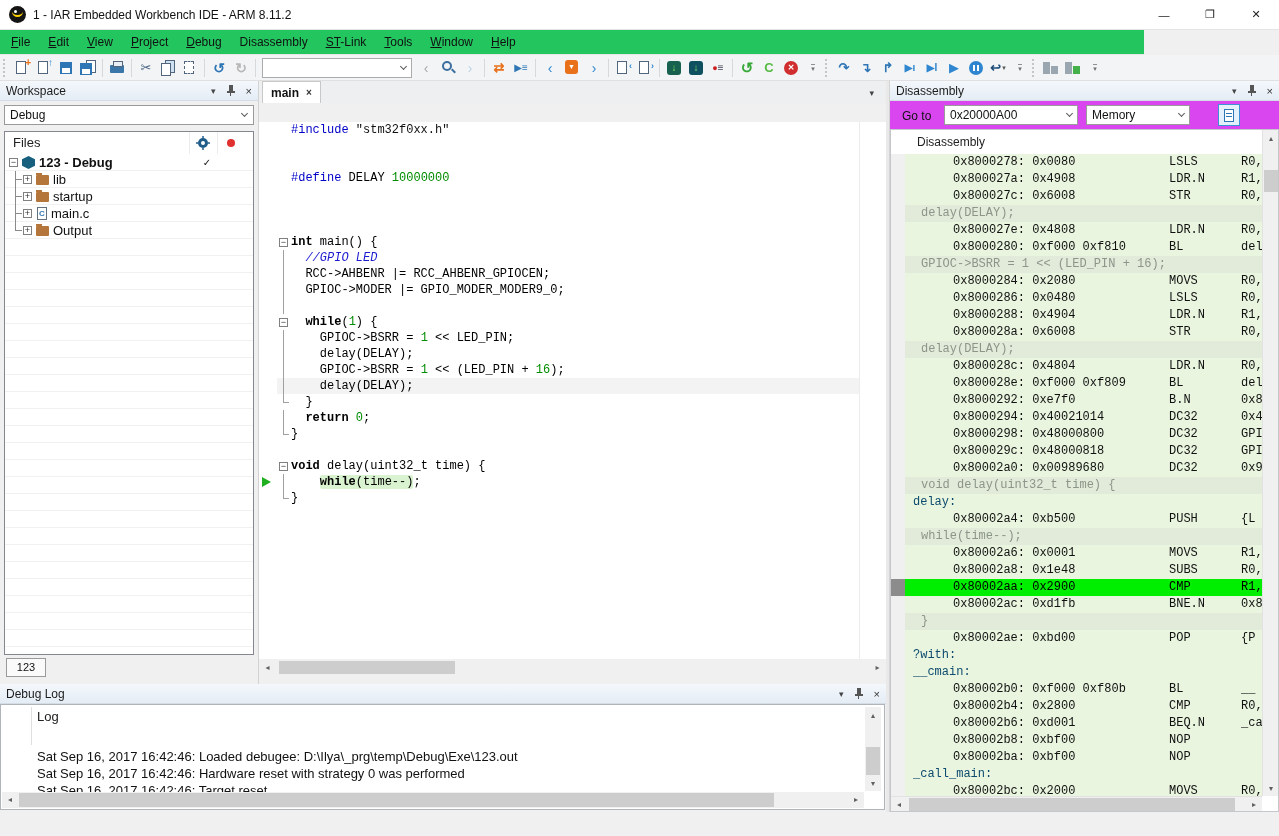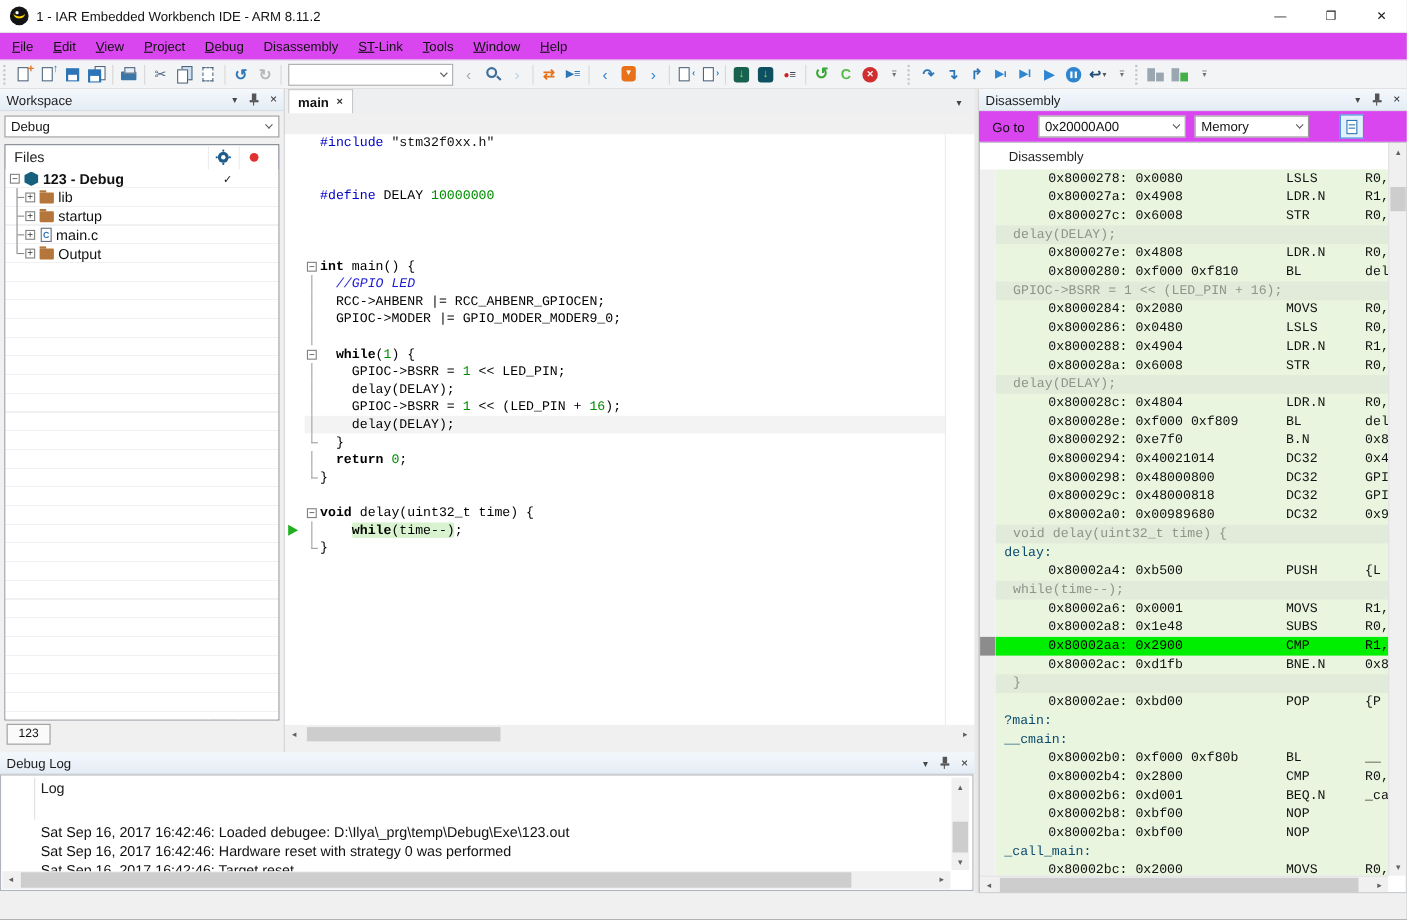--- a/index.html
+++ b/index.html
@@ -12,21 +12,21 @@
               border-bottom:1px solid #e3e3e3; display:flex; align-items:center; }
   .iar-logo { width:17px; height:17px; border-radius:50%; background:#141414; margin:0 7px 0 9px; position:relative; }
   .iar-logo::before { content:""; position:absolute; left:3px; top:5px; width:11px; height:4px;
                       border-bottom:2px solid #ffd200; border-radius:0 0 6px 6px; }
   .iar-logo::after { content:""; position:absolute; left:5px; top:4px; width:3px; height:3px; background:#fff; border-radius:50%; }
   #title-text { font-size:12px; color:#111; }
   #win-controls { margin-left:auto; display:flex; height:30px; }
   .win-btn { width:46px; height:30px; display:flex; align-items:center; justify-content:center;
              font-size:11px; color:#222; }
   
-  #menubar { position:absolute; left:0; top:30px; width:1279px; height:25px; background:#d946ef;
+  #menubar { position:absolute; left:0; top:30px; width:1144px; height:25px; background:#22c55e;
              border-bottom:1px solid #e6e6e6; display:flex; align-items:center; padding-left:2px; }
   .menu-item { padding:0 9px; line-height:25px; font-size:12px; color:#111; }
   .menu-item u { text-decoration:underline; }
 
   
   #toolbar { position:absolute; left:0; top:55px; width:1279px; height:26px; background:#f3f4f5;
              border-bottom:1px solid #e0e0e0; display:flex; align-items:center; padding-left:2px; }
   .tb-btn { position:relative; width:22px; height:22px; display:inline-flex; align-items:center; justify-content:center; }
   .tb-sep { width:1px; height:18px; background:#d8d8d8; margin:0 3px; }
   .tb-grip { width:5px; height:18px; border-left:2px dotted #c3c6c9; margin:0 3px 0 1px; }
@@ -563,21 +563,21 @@
             <div class="drow source"><span class="d-txt">void delay(uint32_t time) {</span></div>
             <div class="drow label"><span class="d-txt">delay:</span></div>
             <div class="drow instr"><span class="d-addr">0x80002a4: 0xb500</span><span class="d-mn">PUSH</span><span class="d-op">{L</span></div>
             <div class="drow source"><span class="d-txt">while(time--);</span></div>
             <div class="drow instr"><span class="d-addr">0x80002a6: 0x0001</span><span class="d-mn">MOVS</span><span class="d-op">R1,</span></div>
             <div class="drow instr"><span class="d-addr">0x80002a8: 0x1e48</span><span class="d-mn">SUBS</span><span class="d-op">R0,</span></div>
             <div class="drow instr current"><span class="d-addr">0x80002aa: 0x2900</span><span class="d-mn">CMP</span><span class="d-op">R1,</span></div>
             <div class="drow instr"><span class="d-addr">0x80002ac: 0xd1fb</span><span class="d-mn">BNE.N</span><span class="d-op">0x8</span></div>
             <div class="drow source"><span class="d-txt">}</span></div>
             <div class="drow instr"><span class="d-addr">0x80002ae: 0xbd00</span><span class="d-mn">POP</span><span class="d-op">{P</span></div>
-            <div class="drow label"><span class="d-txt">?main:</span></div>
+            <div class="drow label"><span class="d-txt">?with:</span></div>
             <div class="drow label"><span class="d-txt">__cmain:</span></div>
             <div class="drow instr"><span class="d-addr">0x80002b0: 0xf000 0xf80b</span><span class="d-mn">BL</span><span class="d-op">__</span></div>
             <div class="drow instr"><span class="d-addr">0x80002b4: 0x2800</span><span class="d-mn">CMP</span><span class="d-op">R0,</span></div>
             <div class="drow instr"><span class="d-addr">0x80002b6: 0xd001</span><span class="d-mn">BEQ.N</span><span class="d-op">_ca</span></div>
             <div class="drow instr"><span class="d-addr">0x80002b8: 0xbf00</span><span class="d-mn">NOP</span><span class="d-op"></span></div>
             <div class="drow instr"><span class="d-addr">0x80002ba: 0xbf00</span><span class="d-mn">NOP</span><span class="d-op"></span></div>
             <div class="drow label"><span class="d-txt">_call_main:</span></div>
             <div class="drow instr"><span class="d-addr">0x80002bc: 0x2000</span><span class="d-mn">MOVS</span><span class="d-op">R0,</span></div>
           </div>
         <div id="da-vscroll">

